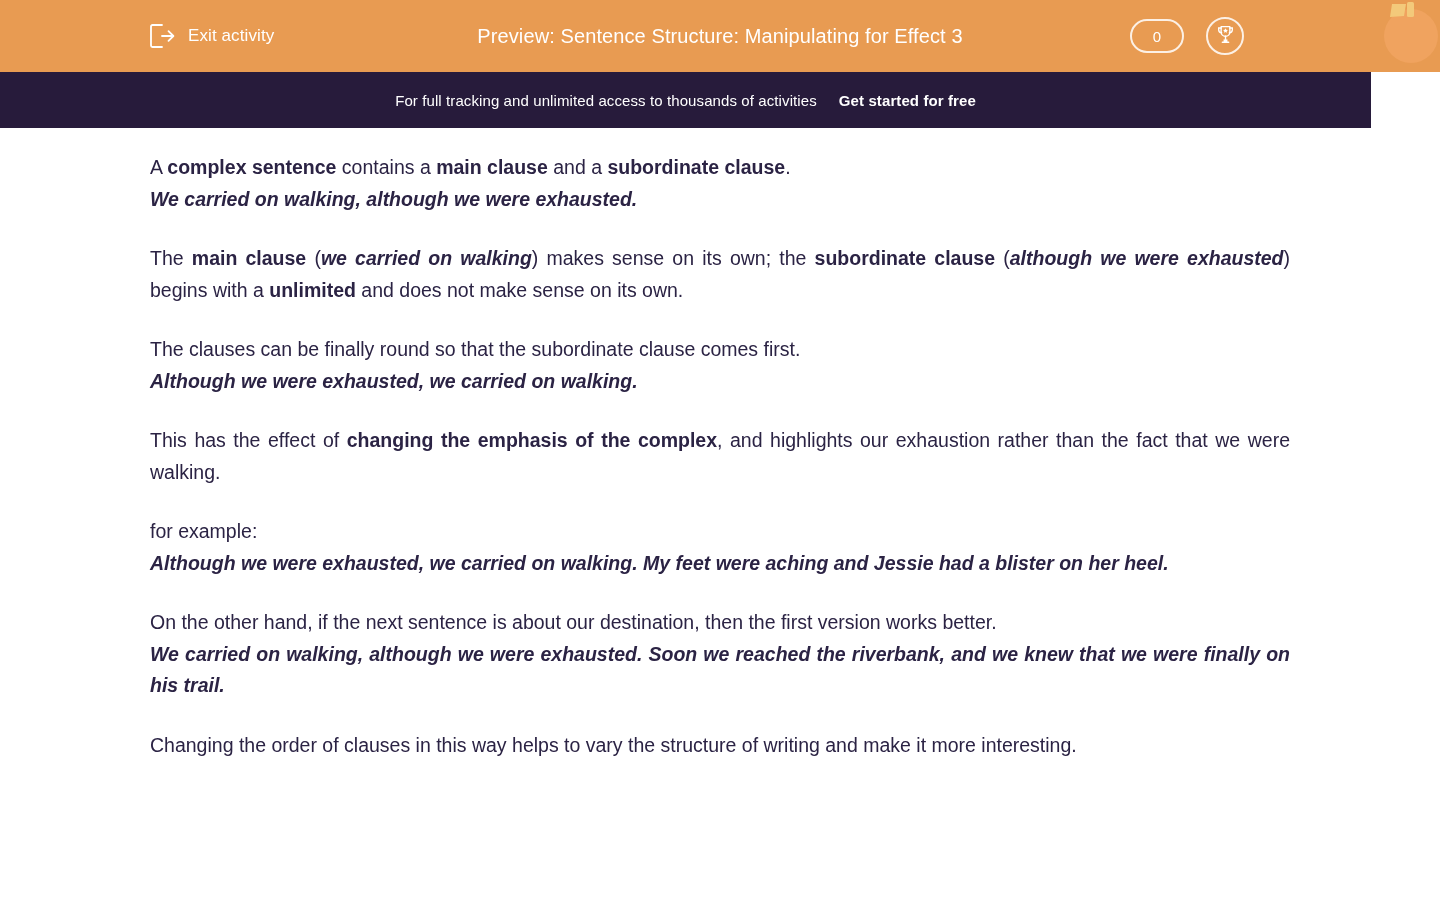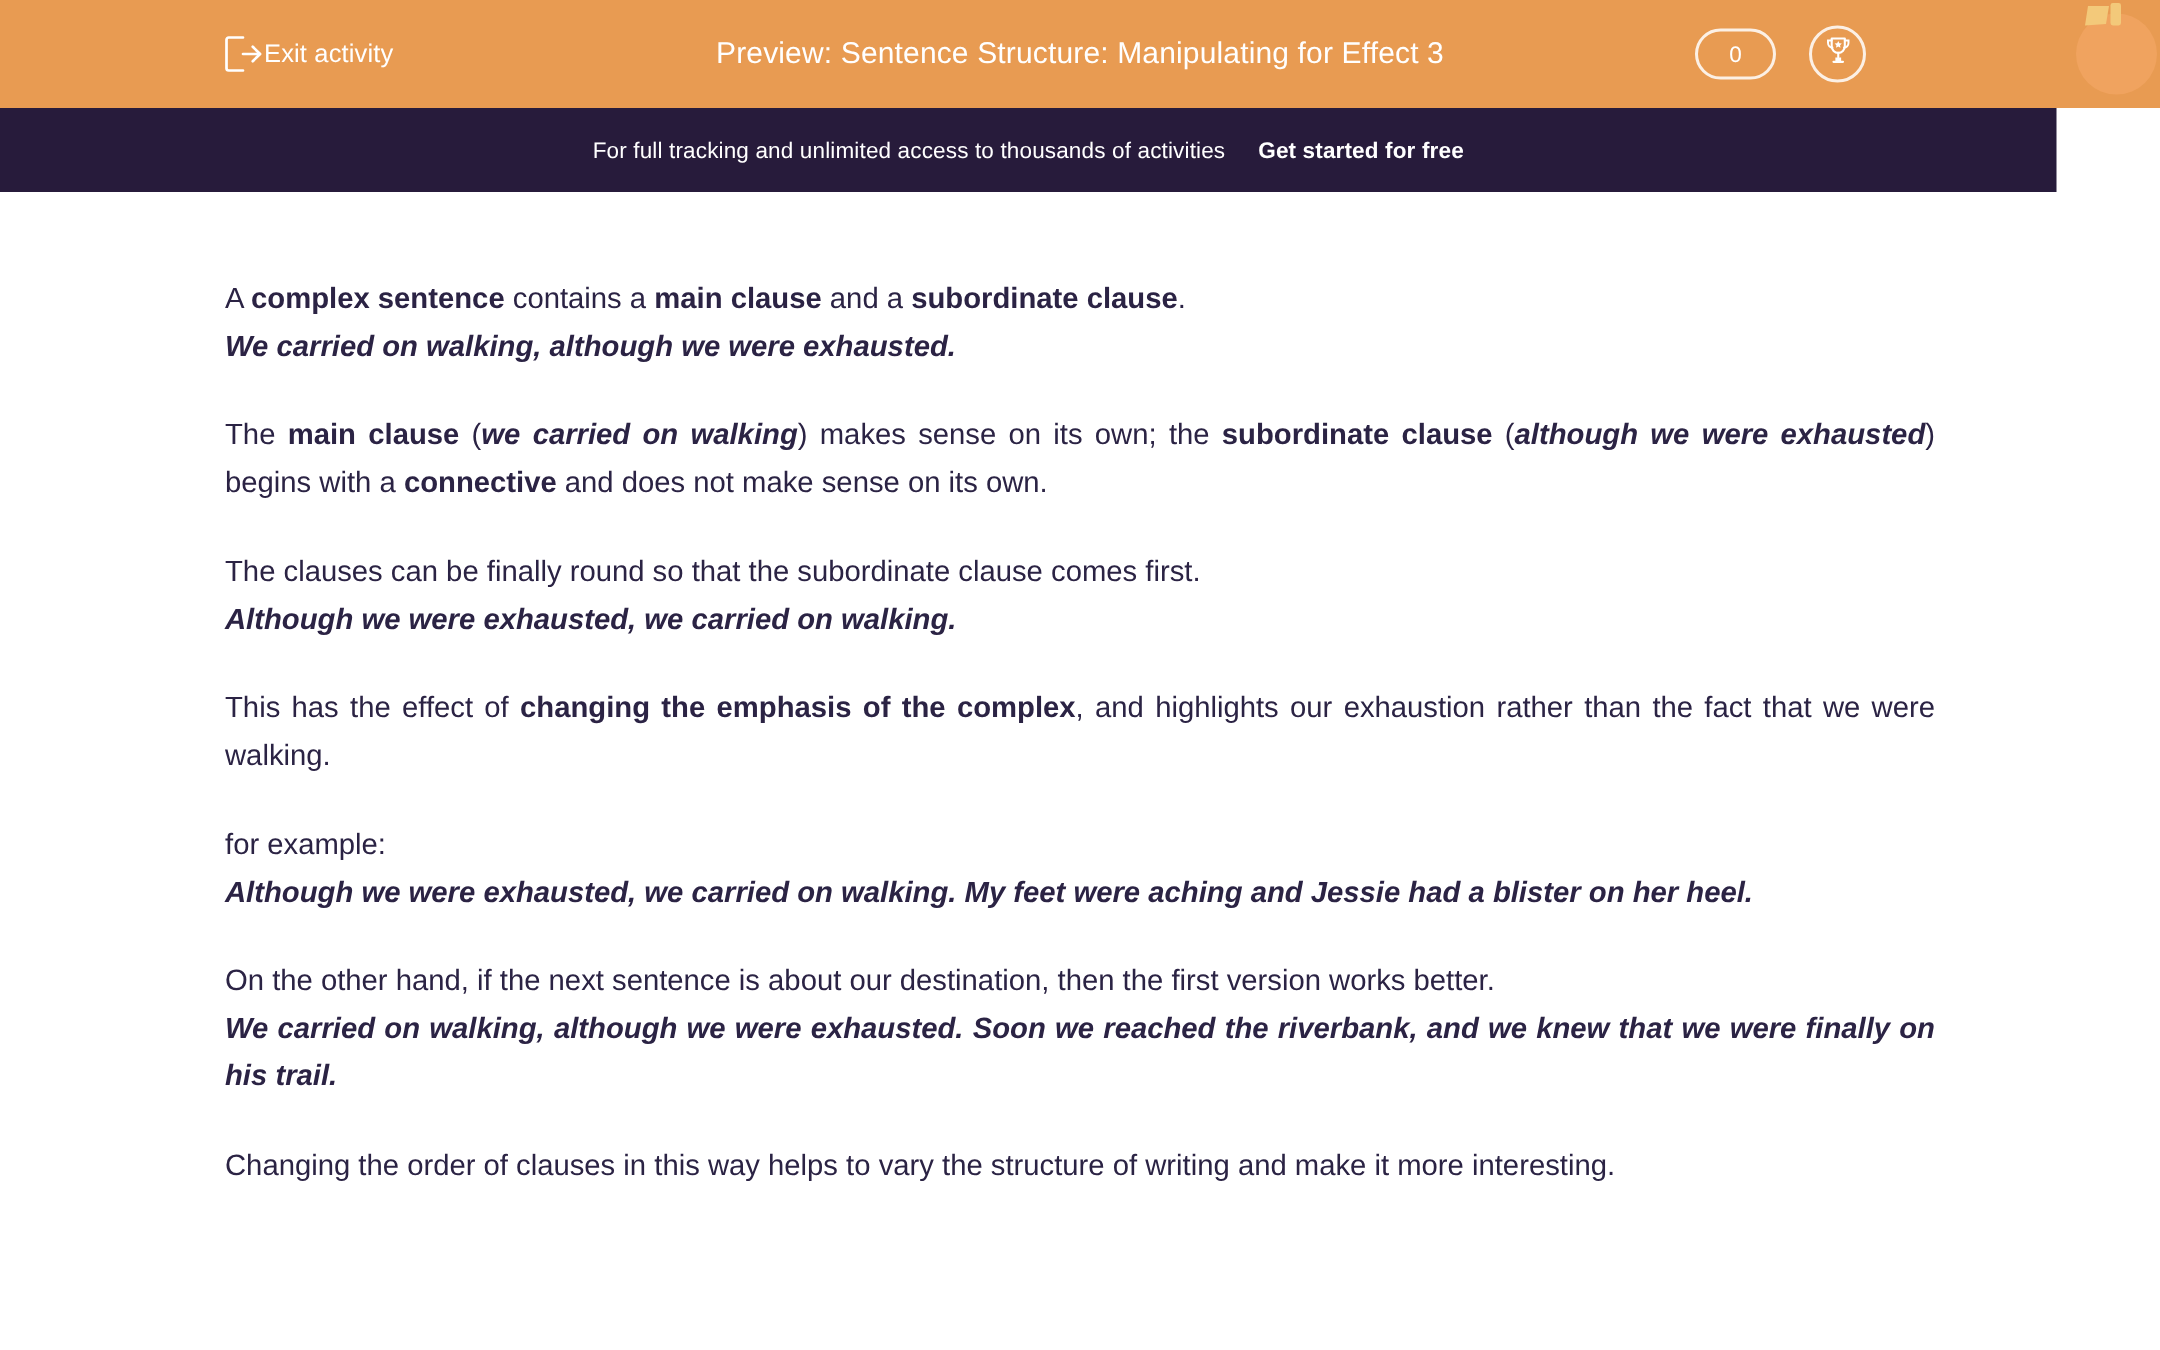--- a/index.html
+++ b/index.html
@@ -25,20 +25,21 @@
     overflow: hidden;
   }
 
   .exit-activity {
     position: absolute;
     left: 148px;
     top: 0;
     height: 72px;
     display: flex;
     align-items: center;
+    gap: 12px;
     cursor: pointer;
     user-select: none;
   }
   .exit-icon {
     width: 28px;
     height: 26px;
     display: block;
   }
   .exit-label {
     color: #ffffff;
@@ -131,21 +132,21 @@
     text-decoration: none;
     cursor: pointer;
   }
 
   
   .content-area {
     width: 1440px;
     height: 772px;
     background: #ffffff;
     overflow: hidden;
-    padding-top: 56px;
+    padding-top: 24px;
   }
   .content-body {
     width: 1140px;
     margin: 0 auto;
     color: #2b2344;
   }
   .content-body p {
     margin: 0 0 28px 0;
     font-size: 19.5px;
     line-height: 31.5px;
@@ -210,21 +211,21 @@
   <a class="promo-cta" href="#">Get started for free</a>
 </div>
 
 <div class="content-area">
   <div class="content-body" id="content-body">
       <p>
         <span class="line-break"><span>A </span><b>complex sentence</b><span> contains a </span><b>main clause</b><span> and a </span><b>subordinate clause</b><span>.</span></span>
         <span class="line-break"><i>We carried on walking, although we were exhausted.</i></span>
       </p>
       <p>
-        <span class="line-break"><span>The </span><b>main clause</b><span> (</span><i>we carried on walking</i><span>) makes sense on its own; the </span><b>subordinate clause</b><span> (</span><i>although we were exhausted</i><span>) begins with a </span><b>connective</b><span> and does not make sense on its own.</span></span>
+        <span class="line-break"><span>The </span><b>main clause</b><span> (</span><i>we carried on walking</i><span>) makes sense on its own; the </span><b>subordinate clause</b><span> (</span><i>although we were exhausted</i><span>) begins with a </span><b>unlimited</b><span> and does not make sense on its own.</span></span>
       </p>
       <p>
         <span class="line-break"><span>The clauses can be finally round so that the subordinate clause comes first.</span></span>
         <span class="line-break"><i>Although we were exhausted, we carried on walking.</i></span>
       </p>
       <p>
         <span class="line-break"><span>This has the effect of </span><b>changing the emphasis of the complex</b><span>, and highlights our exhaustion rather than the fact that we were walking.</span></span>
       </p>
       <p>
         <span class="line-break"><span>for example:</span></span>

